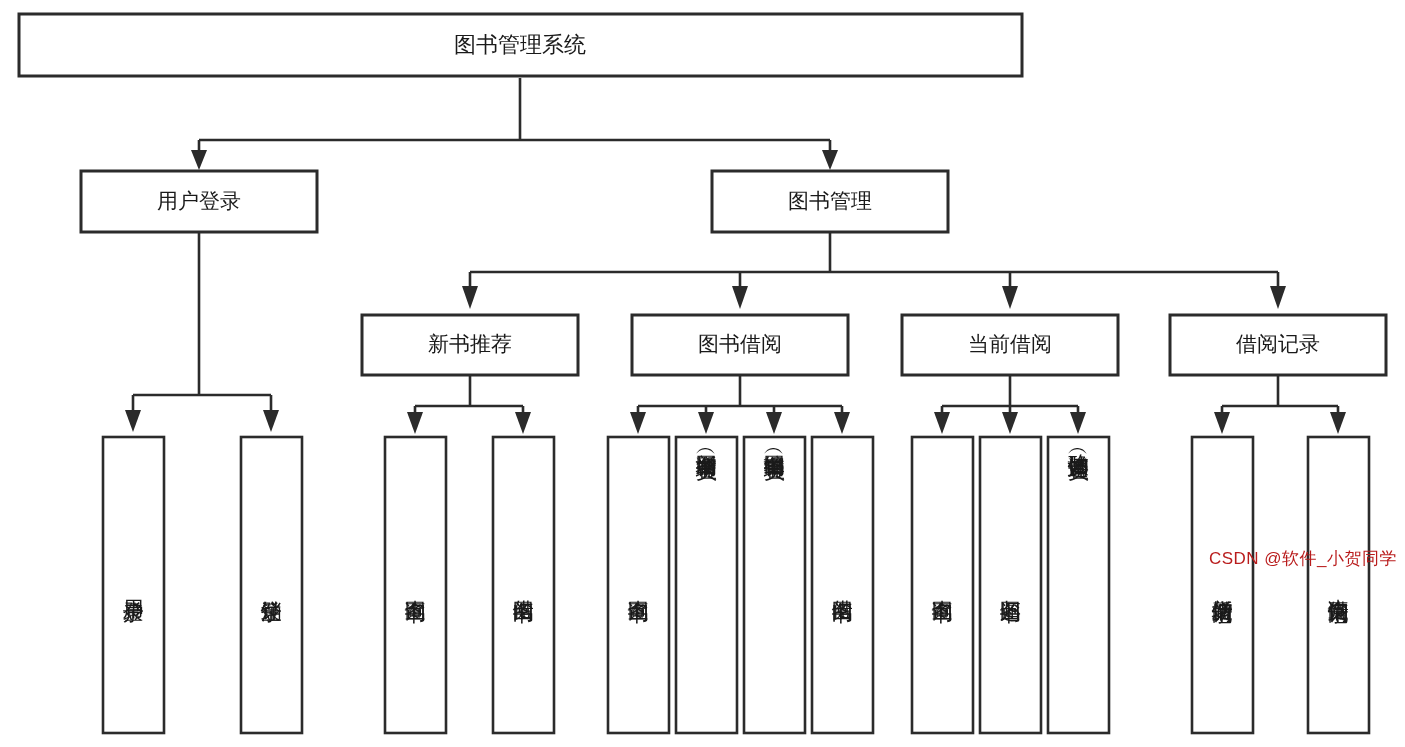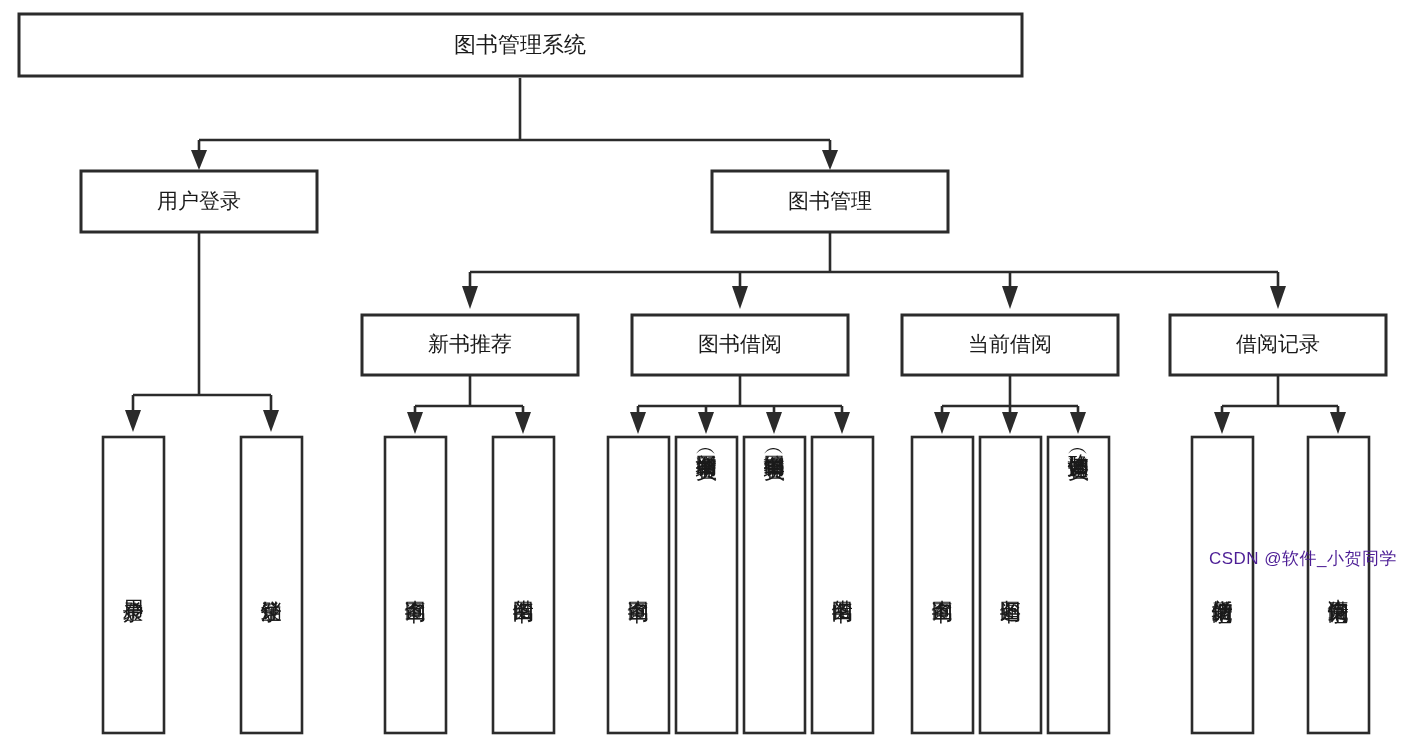--- a/index.html
+++ b/index.html
@@ -73,21 +73,21 @@
     line-height: 1.22;
     letter-spacing: 1px;
     white-space: nowrap;
   }
   .watermark {
     position: absolute;
     right: 8px;
     bottom: 4px;
     font-family: "Liberation Sans", "DejaVu Sans", sans-serif;
     font-size: 17px;
-    color: #4c1d95;
+    color: #b91c1c;
     white-space: nowrap;
     letter-spacing: 0.5px;
   }
 </style>
 </head>
 <body>
 
 <div id="diagram-root">
 
   <svg id="flowchart" viewBox="0 0 1405 747">

